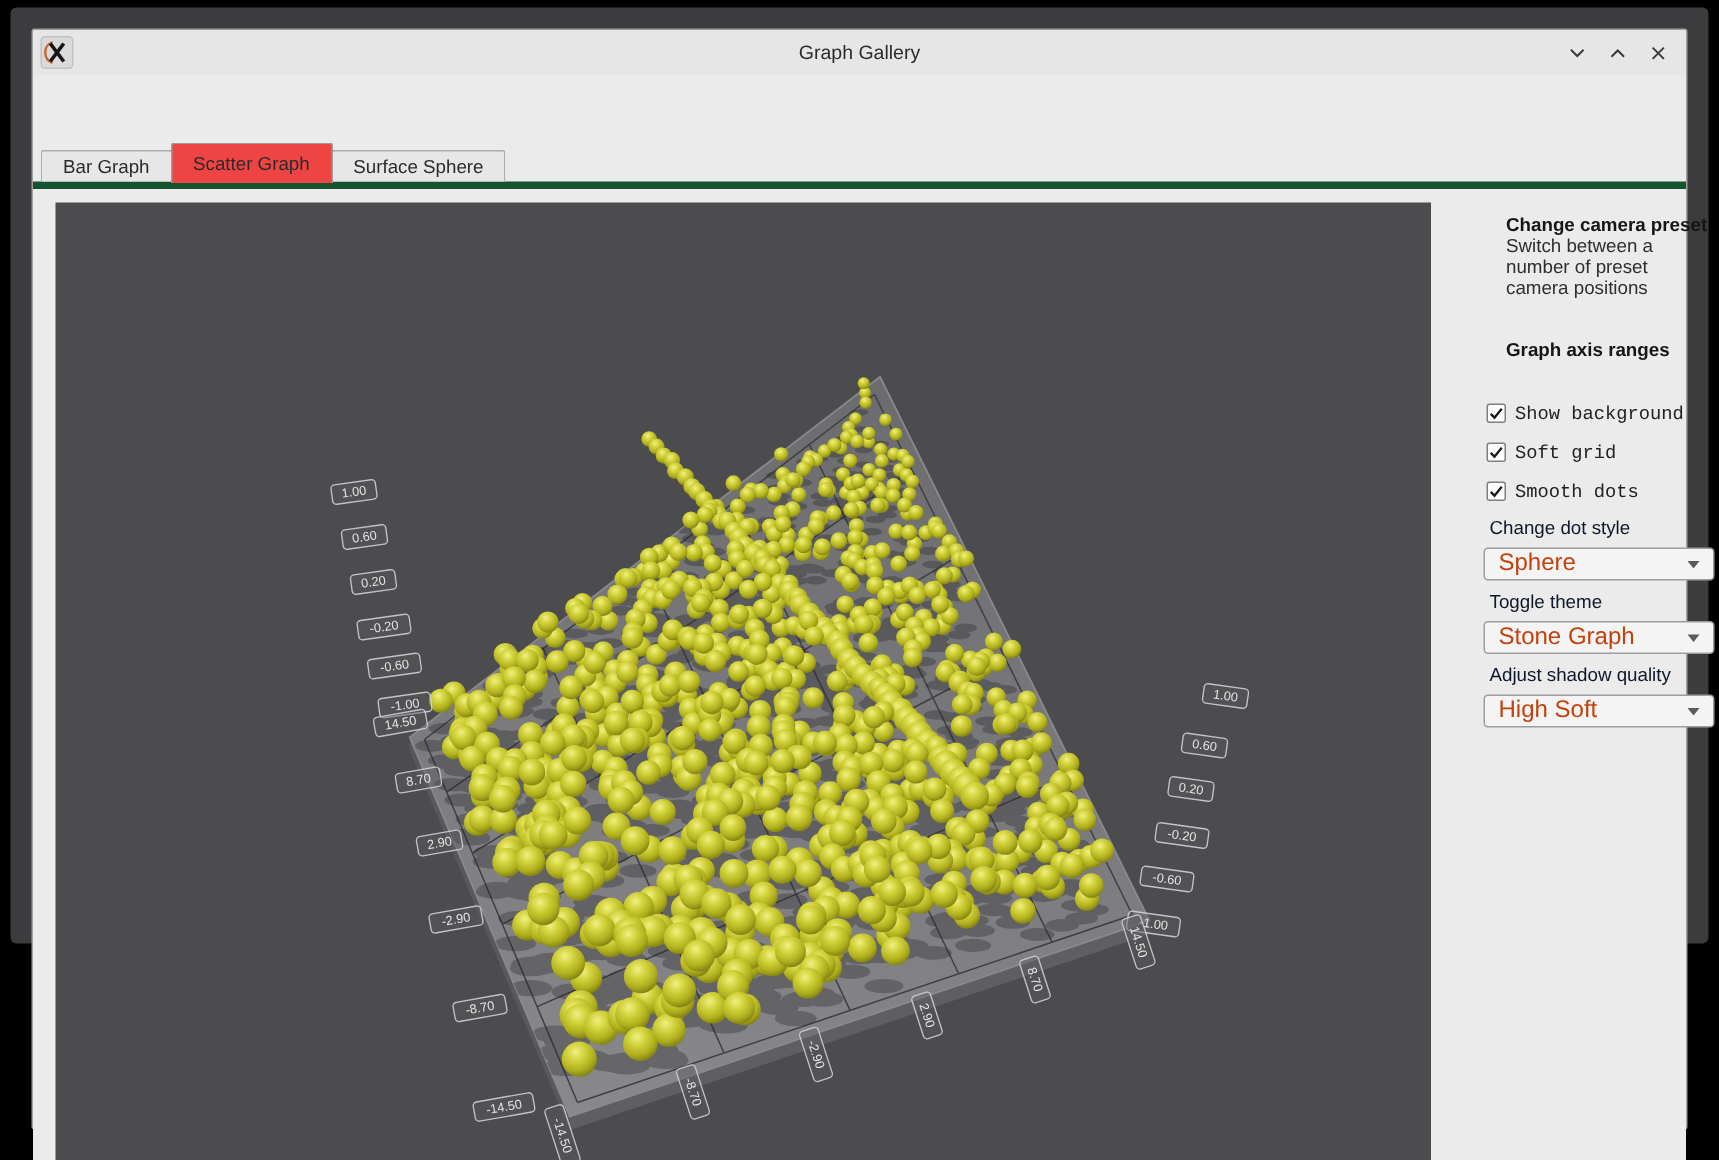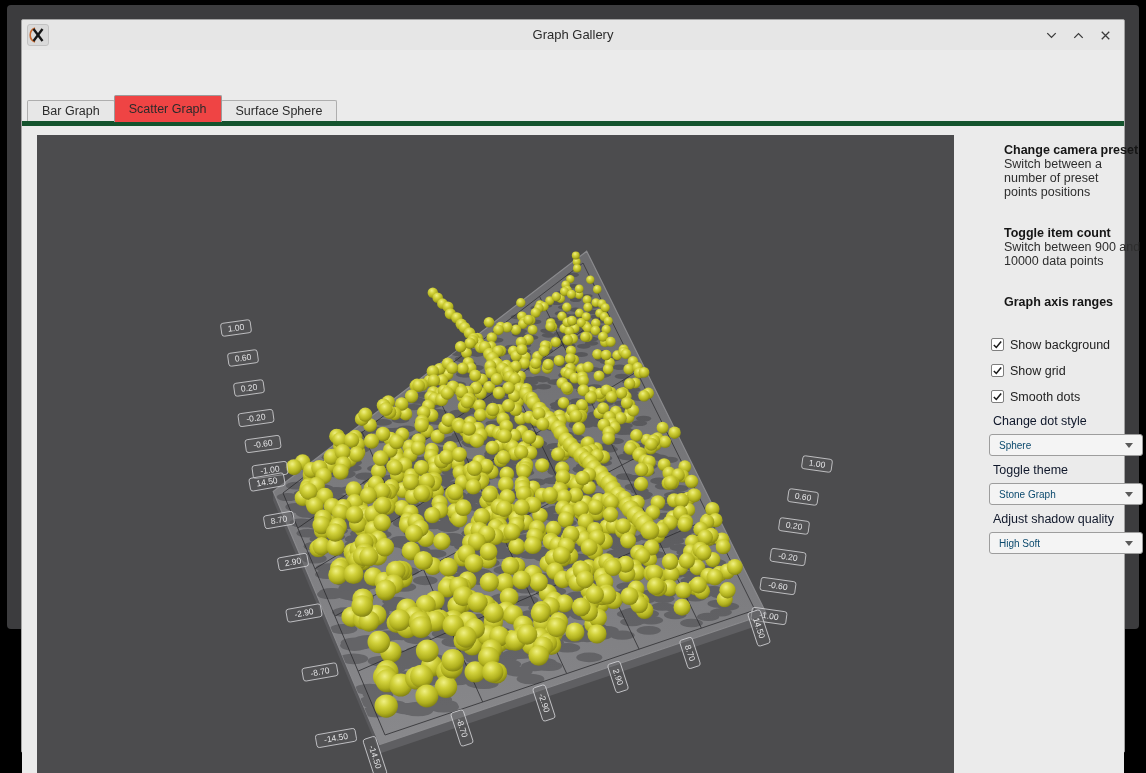--- a/index.html
+++ b/index.html
@@ -23,31 +23,31 @@
     white-space:nowrap;}
   .tab.active{height:27px;padding-top:6px;background:#ef4444;border-color:#9b9b9b;margin-bottom:-1px;z-index:2;position:relative;}
   
   .content{position:relative;height:675px;background:#ebebeb;}
   .plot{position:absolute;left:15px;top:9px;width:917px;height:653px;background:#4c4c4e;overflow:hidden;}
   
   .panel{position:absolute;left:937px;top:17px;width:154px;margin-left:30px;}
   .action{margin:0 0 27px 15px;cursor:default;}
   .action-title{font-size:12.5px;font-weight:bold;color:#151515;line-height:14px;}
   .action-desc{font-size:12.5px;color:#2e2e2e;line-height:14px;white-space:pre-line;}
-  .cbgroup{margin-top:15px;}
+  .cbgroup{margin-top:15px;font-family:Liberation Mono, monospace;}
   .cbrow{display:flex;align-items:center;height:17px;margin:0 0 9px 2px;cursor:default;}
   .cb{width:13px;height:13px;box-sizing:border-box;background:#fff;border:1px solid #7f7f7f;border-radius:2px;
     margin-right:6px;display:flex;align-items:center;justify-content:center;}
   .cb svg{display:none;}
   .cbrow.checked .cb svg{display:block;}
   .cblabel{font-size:12.5px;color:#222;}
   .sel-label{font-size:12.5px;color:#0f172a;margin:7px 0 5px 4px;line-height:15px;}
   .combo{position:relative;height:22px;box-sizing:border-box;background:#f4f4f4;border:1px solid #9d9d9d;
     border-radius:3px;display:flex;align-items:center;padding:0 9px;cursor:default;}
-  .combo-value{font-size:10px;color:#0c4a6e;}
+  .combo-value{font-size:16px;color:#c2410c;}
   .combo-arrow{position:absolute;right:9px;top:8px;width:0;height:0;
     border-left:4.5px solid transparent;border-right:4.5px solid transparent;border-top:5.5px solid #5a5a5a;}
 </style>
 </head>
 <body>
 
 <div class="frame">
   <div class="window">
 
     <div class="titlebar">
@@ -2022,47 +2022,42 @@
             </g>
           </svg>
         </div>
 
       <div class="panel">
 
         <div class="action">
           <div class="action-title">Change camera preset</div>
           <div class="action-desc">Switch between a
 number of preset
-points positions</div>
-        </div>
-        <div class="action">
-          <div class="action-title">Toggle item count</div>
-          <div class="action-desc">Switch between 900 and
-10000 data points</div>
+camera positions</div>
         </div>
         <div class="action">
           <div class="action-title">Graph axis ranges</div>
         </div>
 
         <div class="cbgroup">
           <div class="cbrow checked">
             <span class="cb">
               <svg width="11" height="11" viewBox="0 0 12 12" fill="none" stroke="#1a1a1a" stroke-width="1.7">
                   <polyline points="2,6.5 4.7,9.2 10,2.8"></polyline>
                 </svg>
             </span>
             <span class="cblabel">Show background</span>
           </div>
           <div class="cbrow checked">
             <span class="cb">
               <svg width="11" height="11" viewBox="0 0 12 12" fill="none" stroke="#1a1a1a" stroke-width="1.7">
                   <polyline points="2,6.5 4.7,9.2 10,2.8"></polyline>
                 </svg>
             </span>
-            <span class="cblabel">Show grid</span>
+            <span class="cblabel">Soft grid</span>
           </div>
           <div class="cbrow checked">
             <span class="cb">
               <svg width="11" height="11" viewBox="0 0 12 12" fill="none" stroke="#1a1a1a" stroke-width="1.7">
                   <polyline points="2,6.5 4.7,9.2 10,2.8"></polyline>
                 </svg>
             </span>
             <span class="cblabel">Smooth dots</span>
           </div>
         </div>

